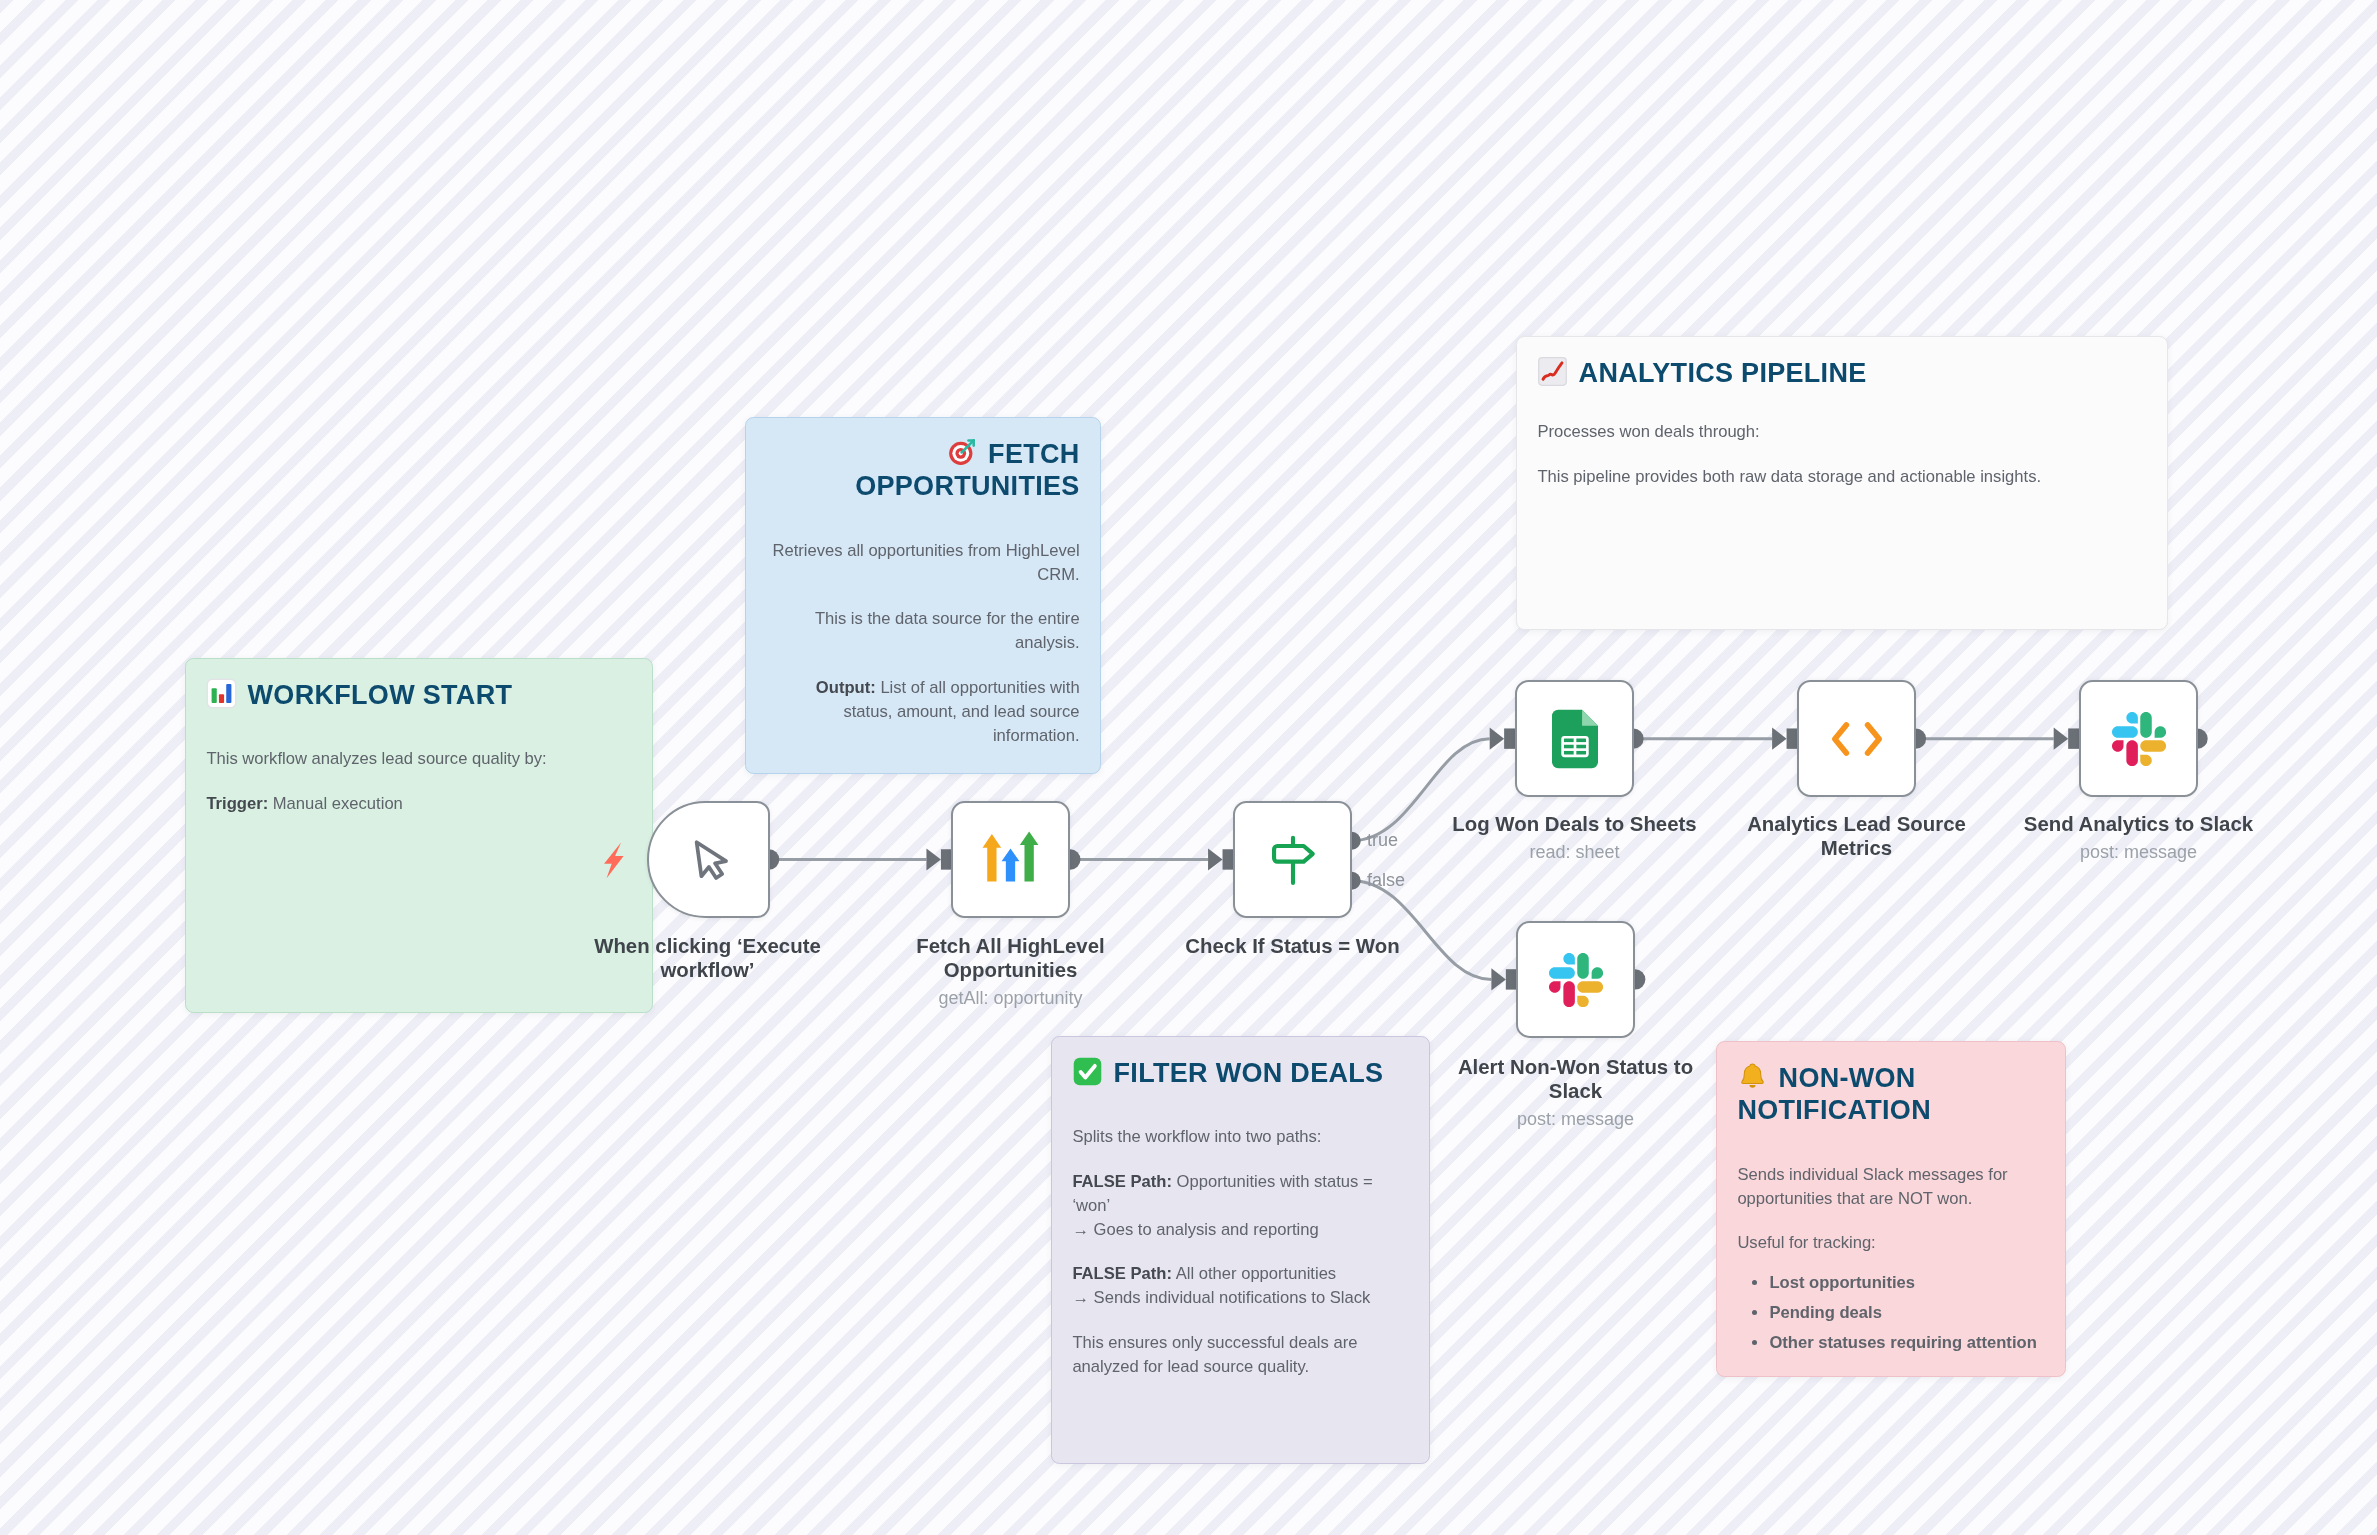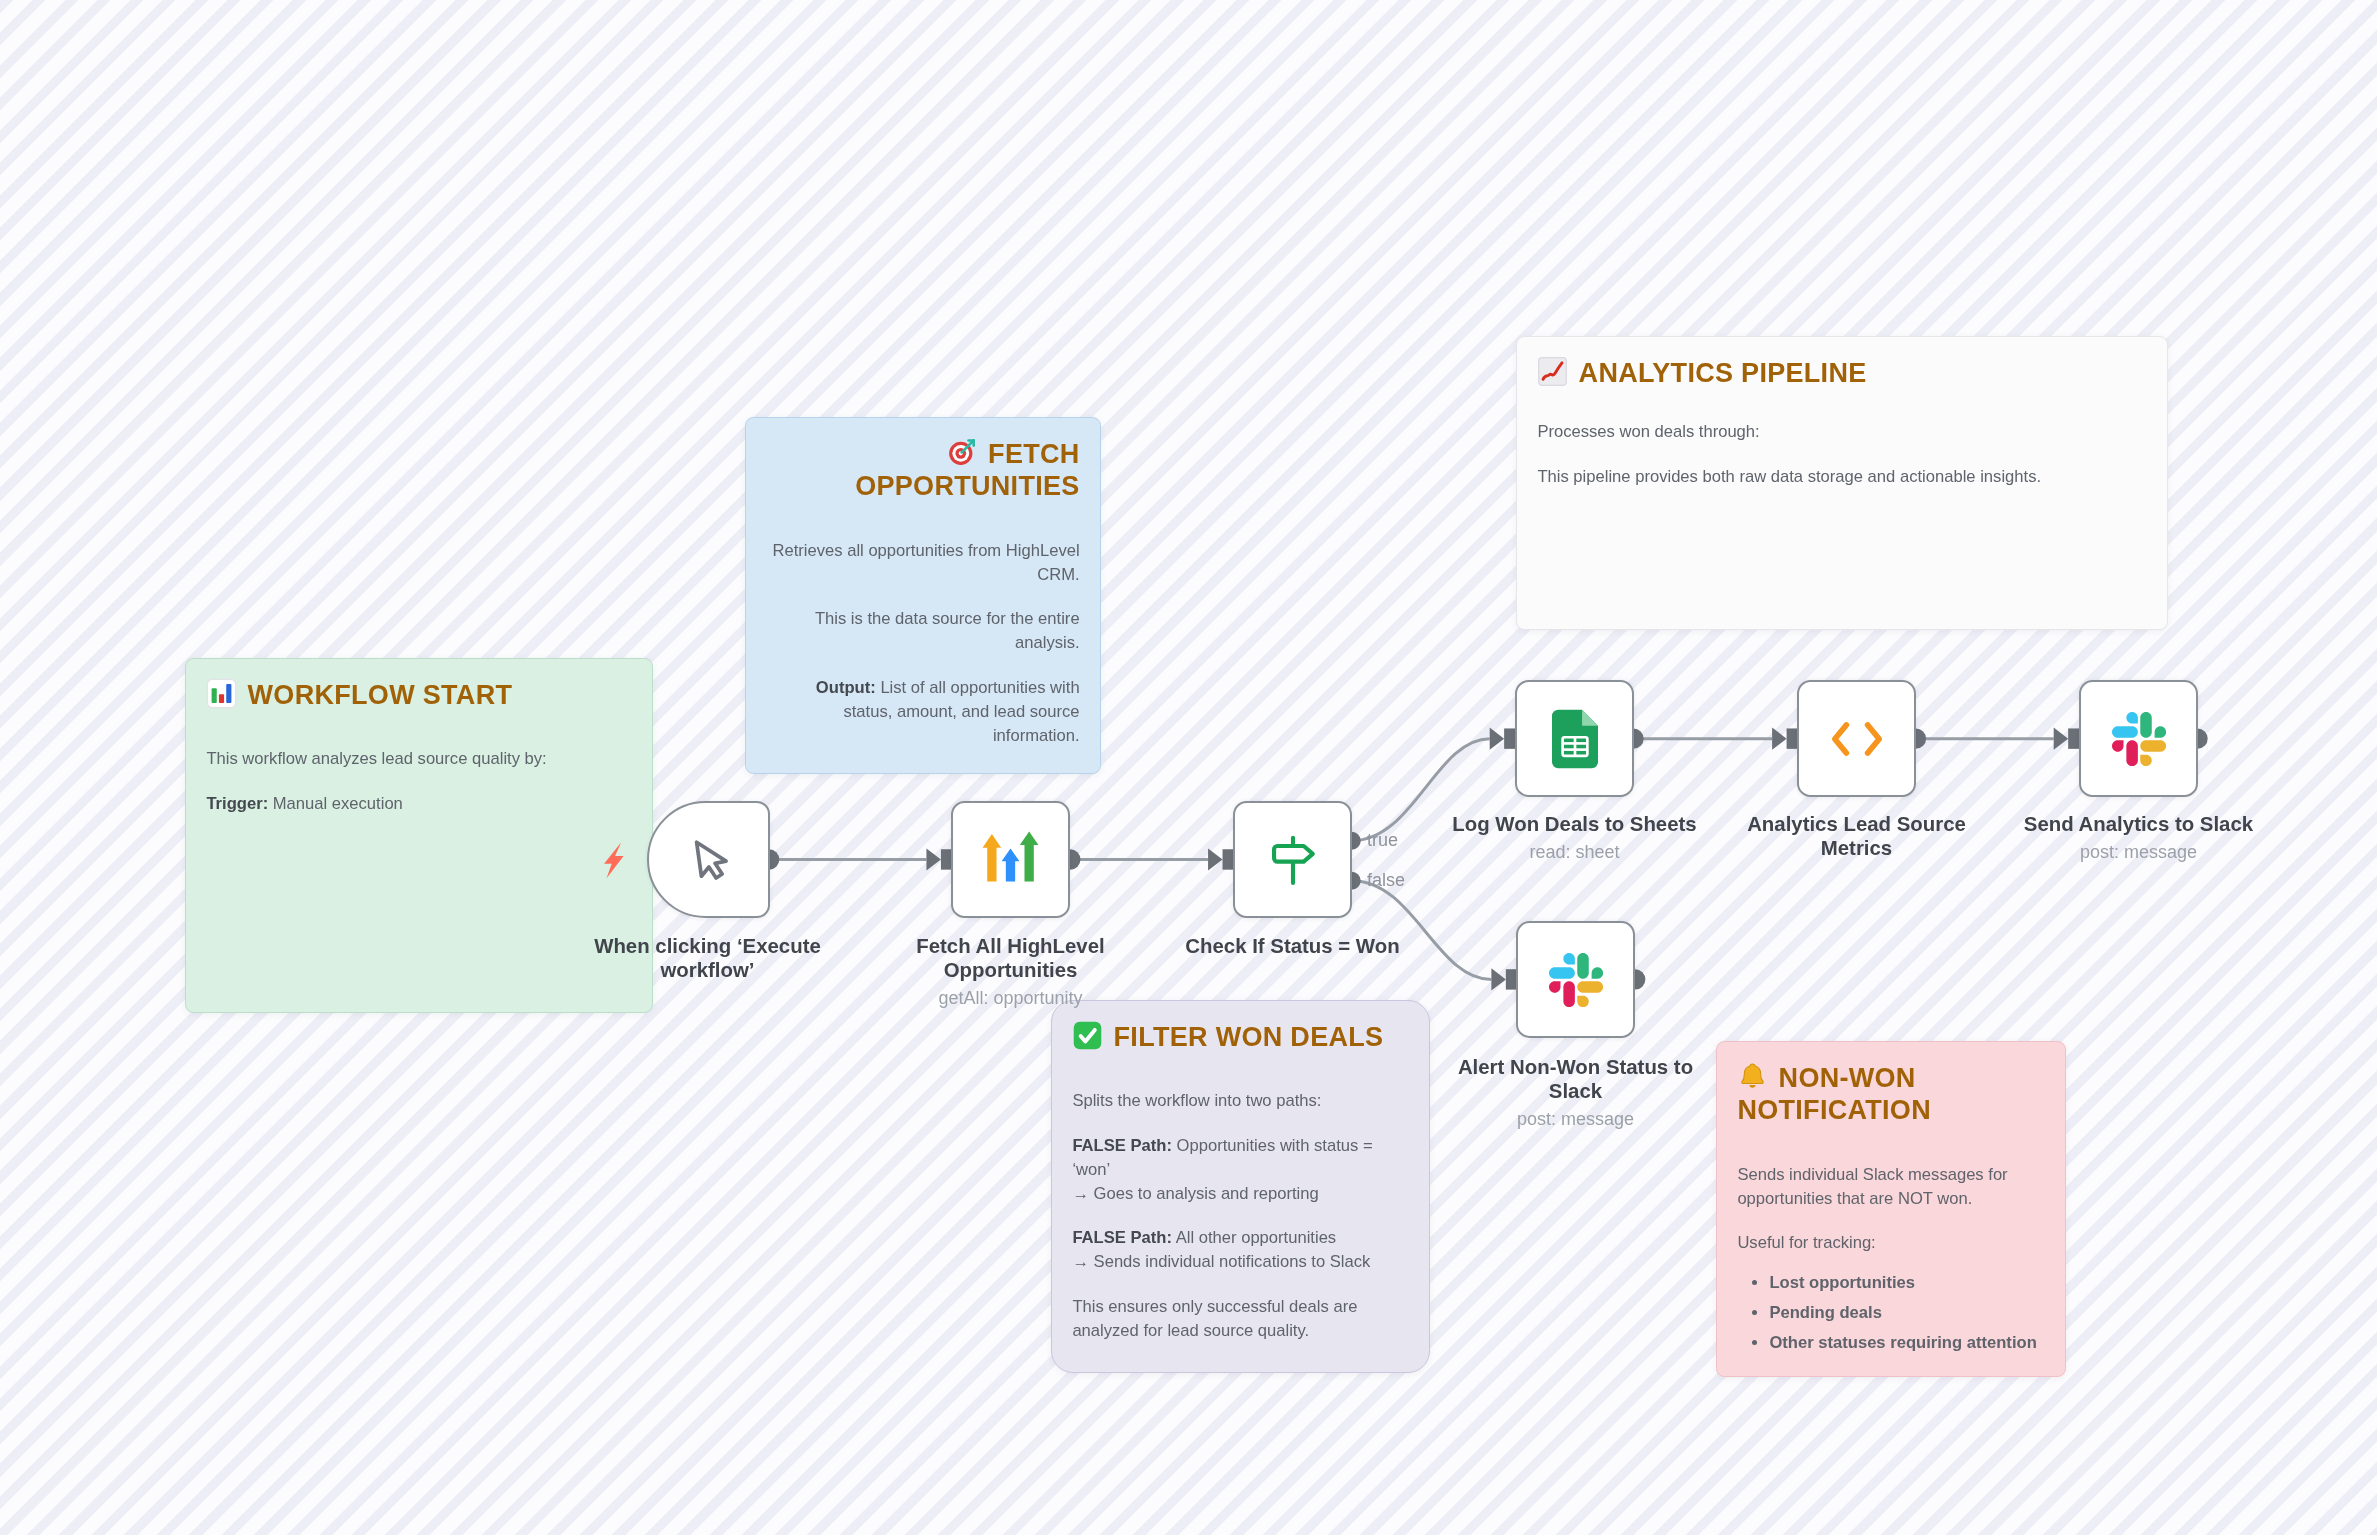--- a/index.html
+++ b/index.html
@@ -10,21 +10,21 @@
     background-color:#fcfcfe;
     background-image:repeating-linear-gradient(135deg,
       rgba(226,226,241,0.55) 0px, rgba(226,226,241,0.55) 9.4px,
       rgba(252,252,254,0) 9.4px, rgba(252,252,254,0) 23px);
   }
 
   
   .sticky { position:absolute; border-radius:8.5px; padding:19px 20.4px;
     font-size:16.6px; line-height:1.45; color:#5f636b; overflow:hidden;
     box-shadow:0 1.7px 6.8px rgba(40,44,52,0.06); }
-  .sticky-title { font-size:27px; font-weight:700; color:#a16207;
+  .sticky-title { font-size:27px; font-weight:700; color:#0c4a6e;
     line-height:1.2; margin-bottom:36px; letter-spacing:0.3px; }
   .sticky-title .t-icon { display:inline-block; vertical-align:-5.1px; margin-right:10.2px; }
   .sticky p { margin:0 0 20.4px; }
   .sticky p:last-child { margin-bottom:0; }
   .sticky b { color:#44484f; font-weight:700; }
   .sticky ol { margin:0 0 20.4px; padding-left:36px; }
   .sticky ul { margin:0; padding-left:32px;font-weight:bold; }
   .sticky li { margin-bottom:6px; }
   .sticky li:last-child { margin-bottom:0; }
   .indent { margin-left:36px; }
@@ -77,21 +77,21 @@
         <line x1="31" y1="4" x2="17" y2="18" stroke="#2bb8a3" stroke-width="3" stroke-linecap="round"></line>
         <line x1="31" y1="4" x2="31" y2="10" stroke="#2bb8a3" stroke-width="3" stroke-linecap="round"></line>
         <line x1="31" y1="4" x2="25" y2="4" stroke="#2bb8a3" stroke-width="3" stroke-linecap="round"></line>
       </svg><span>FETCH OPPORTUNITIES</span>
     </div>
     <p><span>Retrieves all opportunities from HighLevel CRM.</span></p>
     <p><span>This is the data source for the entire analysis.</span></p>
     <p><b>Output:</b><span> List of all opportunities with status, amount, and lead source information.</span></p>
   </div>
 
-  <div class="sticky sticky-purple" style="left:1051px; top:1000px; width:379px; height:373px;border-radius:22px;">
+  <div class="sticky sticky-purple" style="left:1051px; top:1036px; width:379px; height:428px;">
     <div class="sticky-title">
       <svg class="t-icon" width="31" height="31" viewBox="0 0 36 36">
         <rect x="2" y="2" width="32" height="32" rx="7" fill="#2fbe4f"></rect>
         <path d="M10 18.5 L15.5 25 L26.5 11.5" stroke="#ffffff" stroke-width="4.5" fill="none" stroke-linecap="round" stroke-linejoin="round"></path>
       </svg><span>FILTER WON DEALS</span>
     </div>
     <p><span>Splits the workflow into two paths:</span></p>
     <p><b>FALSE Path:</b><span> Opportunities with status = ‘won’</span><br>
       <span>→ Goes to analysis and reporting</span></p>
     <p><b>FALSE Path:</b><span> All other opportunities</span><br>

